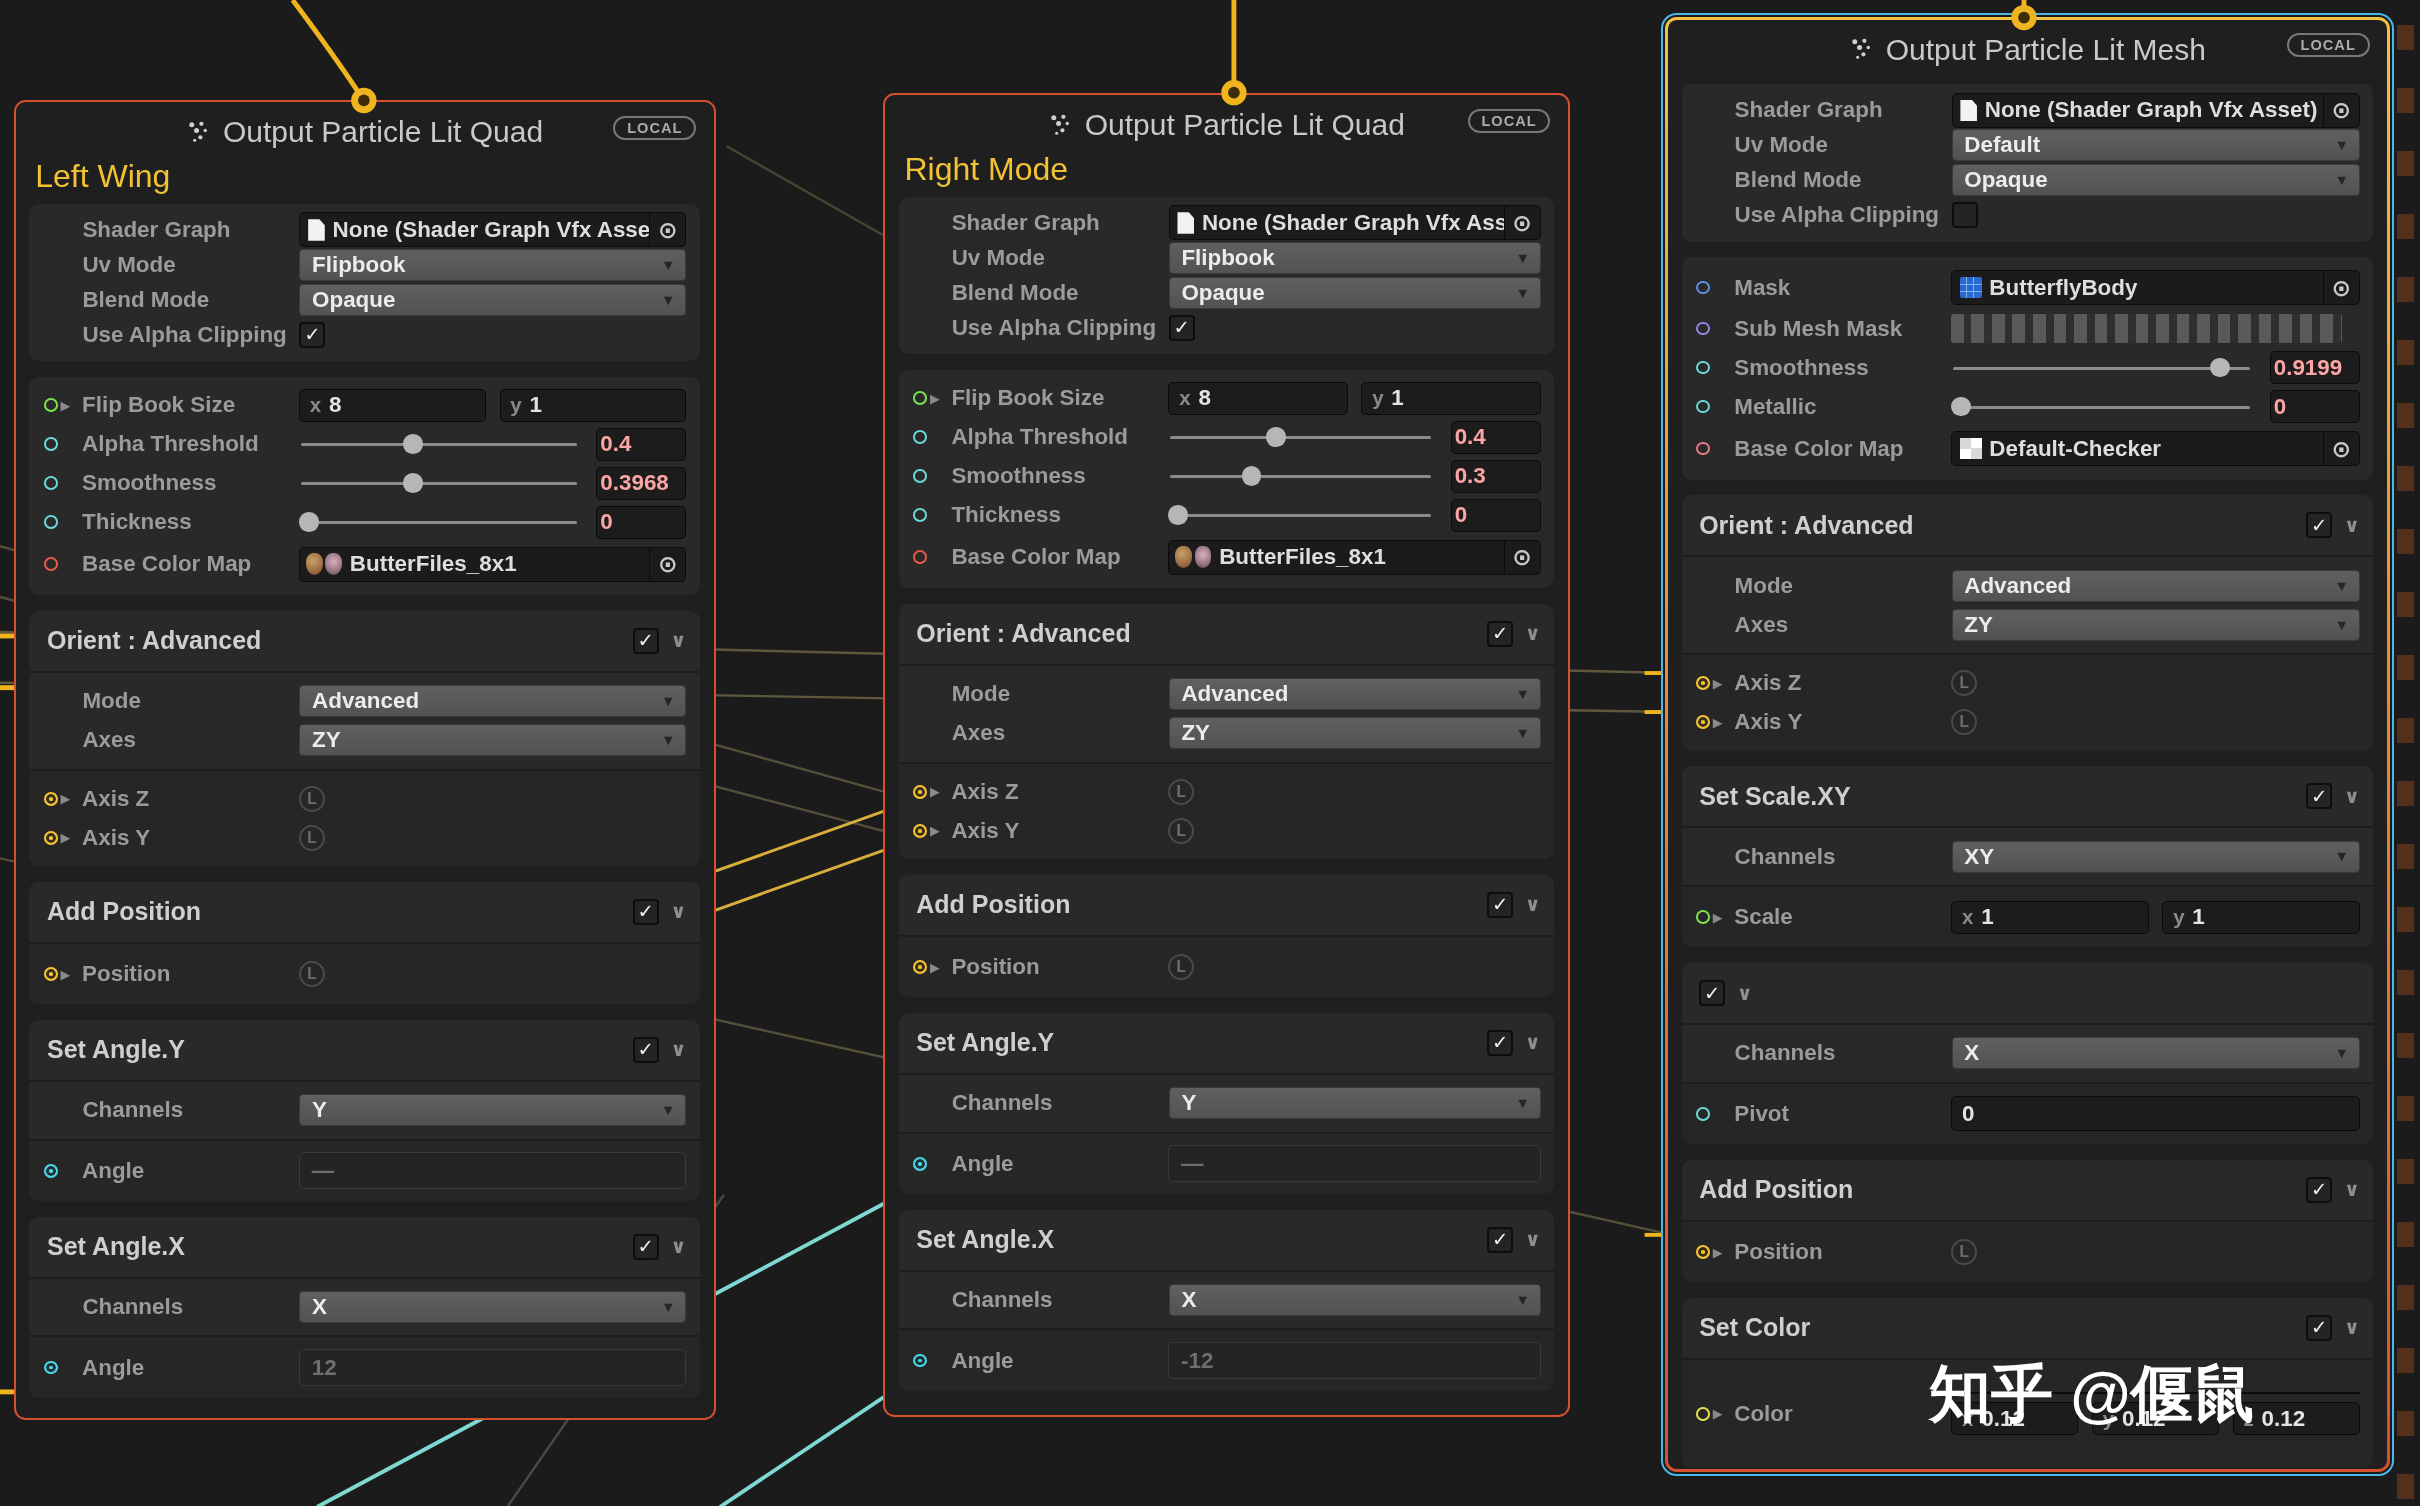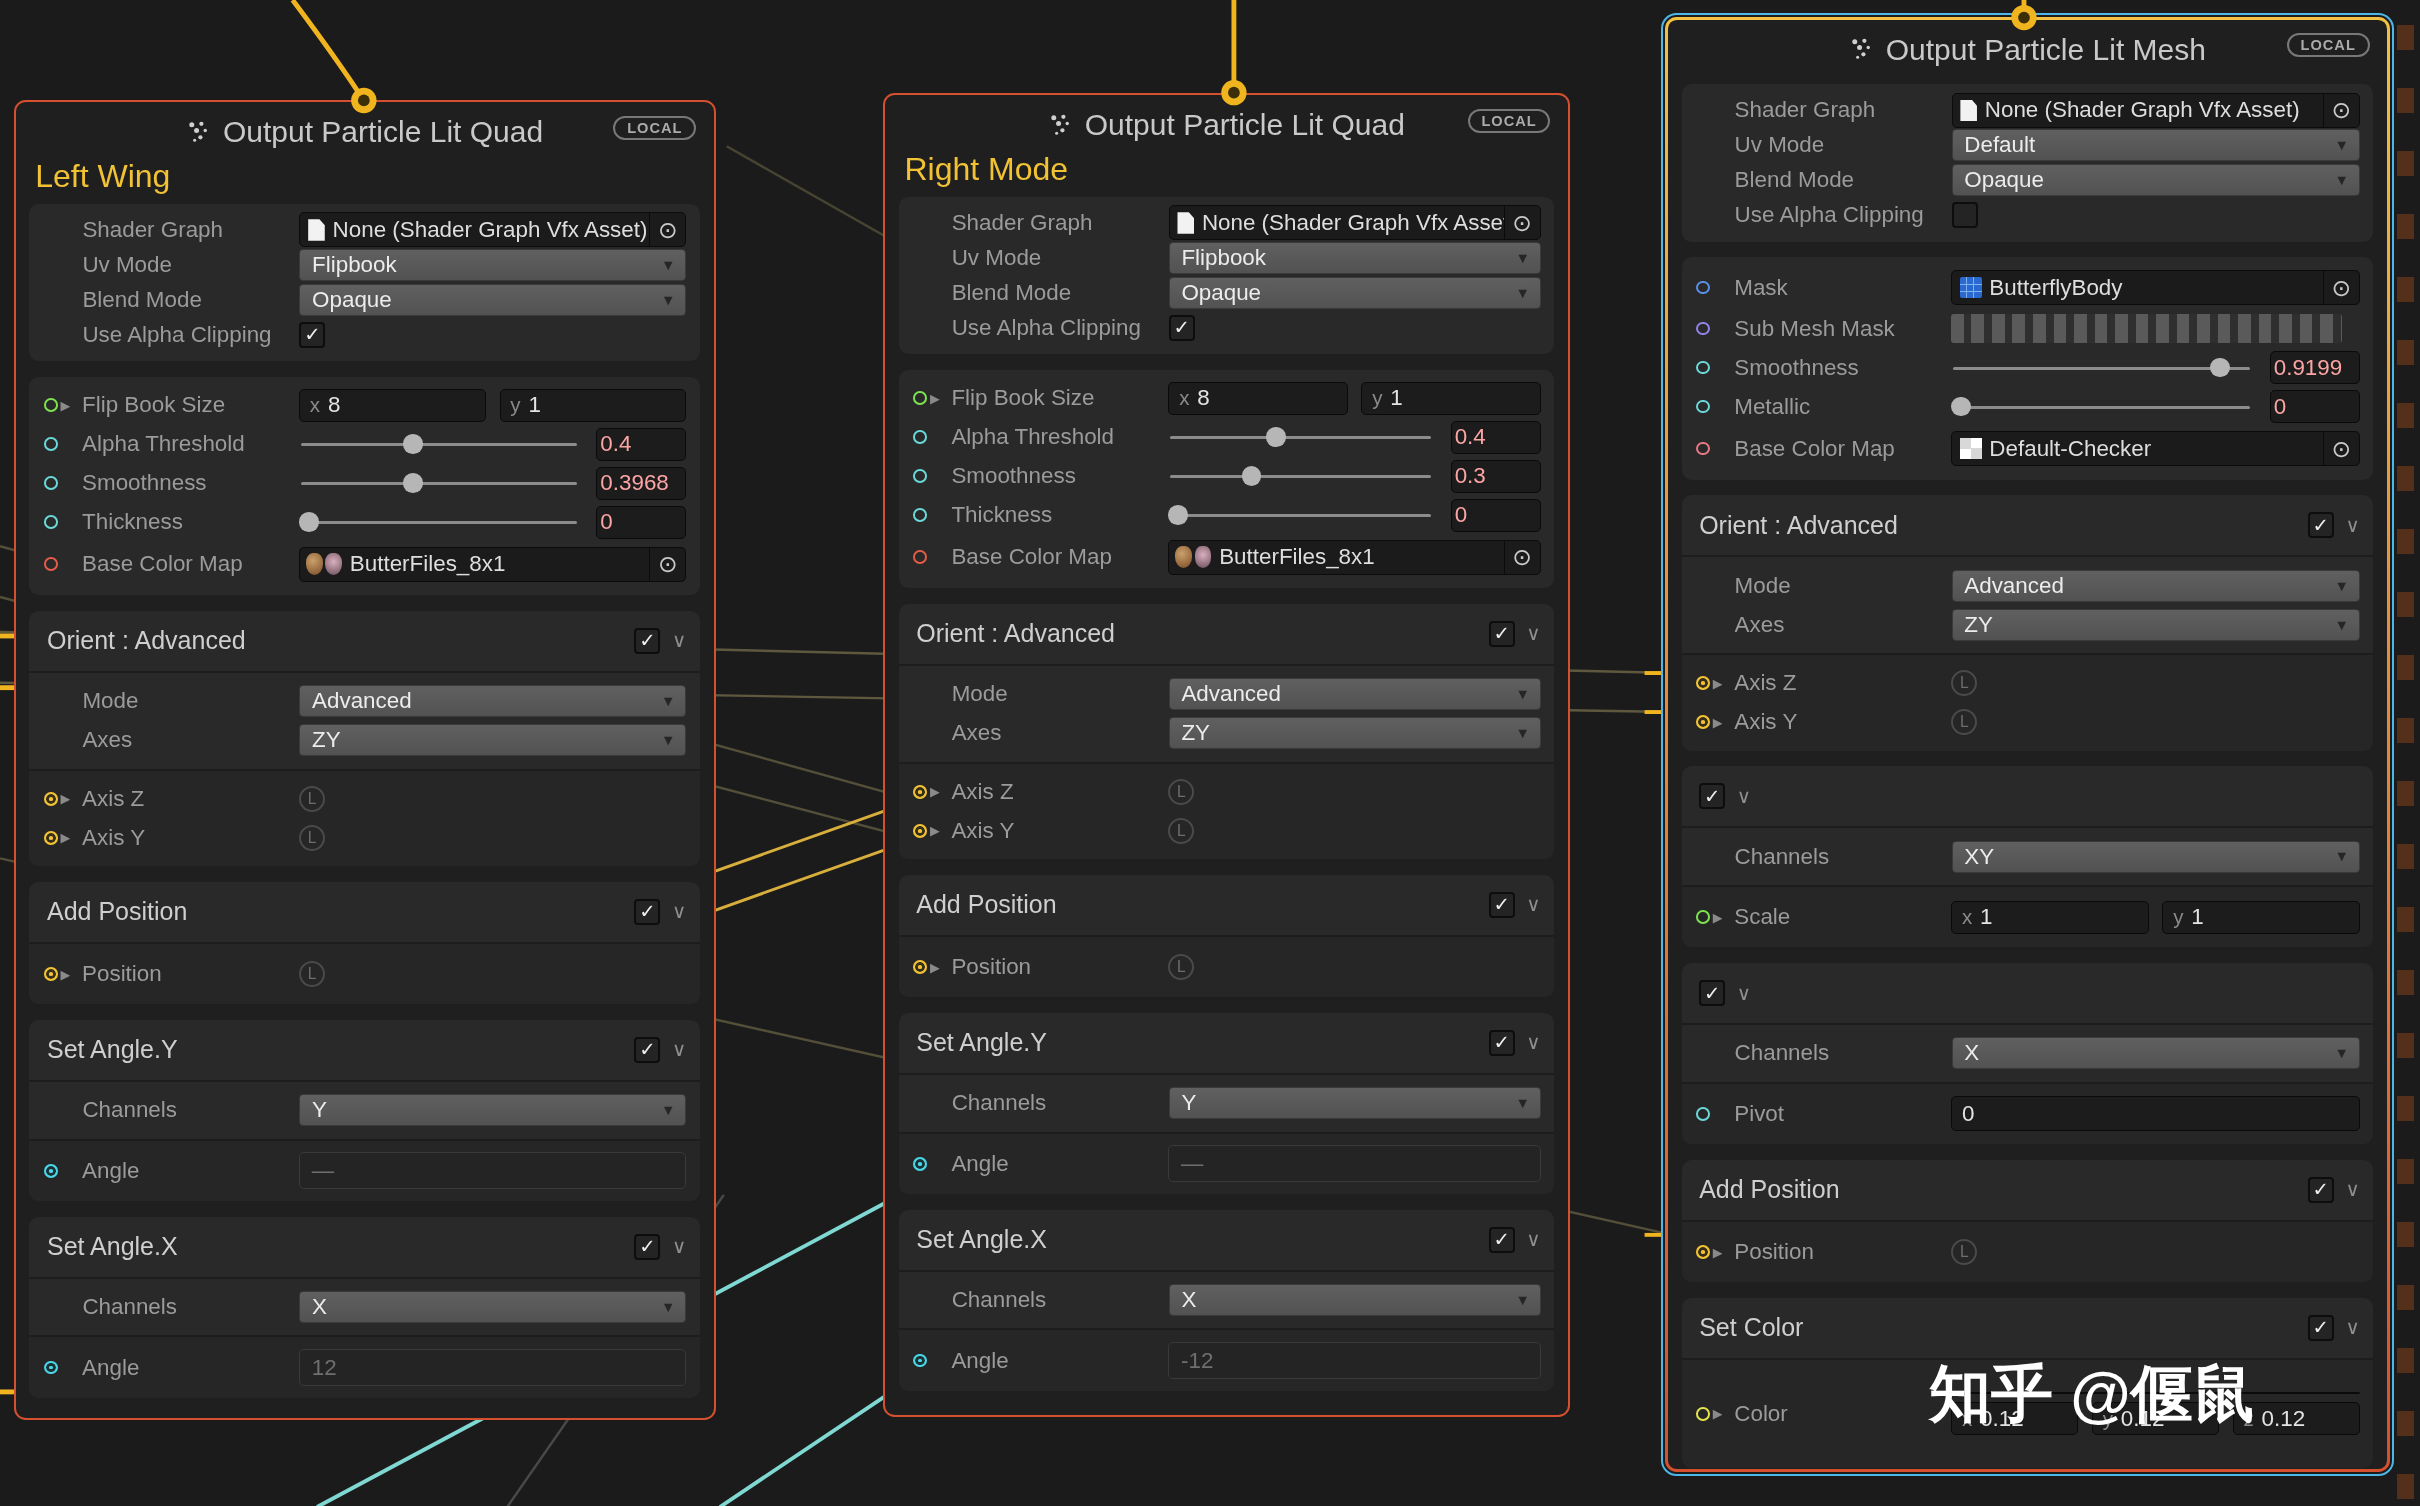--- a/index.html
+++ b/index.html
@@ -9,21 +9,21 @@
   svg.overwires{position:absolute;left:0;top:0;z-index:4;pointer-events:none;}
 
   .node{position:absolute;background:#1f1f1f;border:2.9px solid #d4502f;border-radius:11.7px;
         box-sizing:border-box;z-index:2;padding-top:7.8px;}
   .ntitle{position:relative;display:flex;align-items:center;justify-content:center;gap:11.7px;height:45px;}
   .ttext{color:#c9c9c9;font-size:30px;}
   .local{position:absolute;right:17.6px;top:5.9px;border:2px solid #787878;border-radius:15.6px;
          padding:2px 11.7px;color:#ababab;font-size:14.6px;font-weight:bold;letter-spacing:1px;}
   .subtitle{color:#f2c235;font-size:32px;margin:2px 0 7.8px 19.5px;height:39px;line-height:39px;}
 
-  .sec{background:#292929;border-radius:9.8px;margin:0 13.7px 15.6px;overflow:hidden;}
+  .sec{background:#292929;border-radius:9.8px;margin:0 13.7px 15.6px;overflow:hidden;font-weight:bold;}
   .sechead{display:flex;align-items:center;height:60px;padding:0 13.7px 0 17.6px;}
   .sechead .shtext{color:#cfcfcf;font-size:25px;flex:1;}
   .secdiv{height:2px;background:#1d1d1d;}
   .rows{padding:8.8px 0;}
   .rows.shade{background:#262626;}
 
   .row{display:flex;align-items:center;height:39px;padding-right:13.7px;}
   .row.h36{height:35px;}.row.h44{height:43px;}.row.h46{height:45px;}
   .port{flex:0 0 19.5px;margin-left:11.7px;display:flex;align-items:center;justify-content:center;}
   .exp{flex:0 0 21.5px;display:flex;align-items:center;}
@@ -842,20 +842,21 @@
             <span class="lbl">Axis Y</span>
             <div class="val">
                   <span class="lbadge">L</span>
                 </div>
           </div>
         </div>
       </div>
 
       <div class="sec">
         <div class="sechead">
+          <span class="shtext">Set Scale.XY</span>
           <span class="cb on"></span>
           <span class="chev"></span>
         </div>
         <div class="secdiv"></div>
         <div class="rows">
           <div class="row noport">
             <span class="lbl">Channels</span>
             <div class="val">
                   <div class="dd">
               <span>XY</span>

